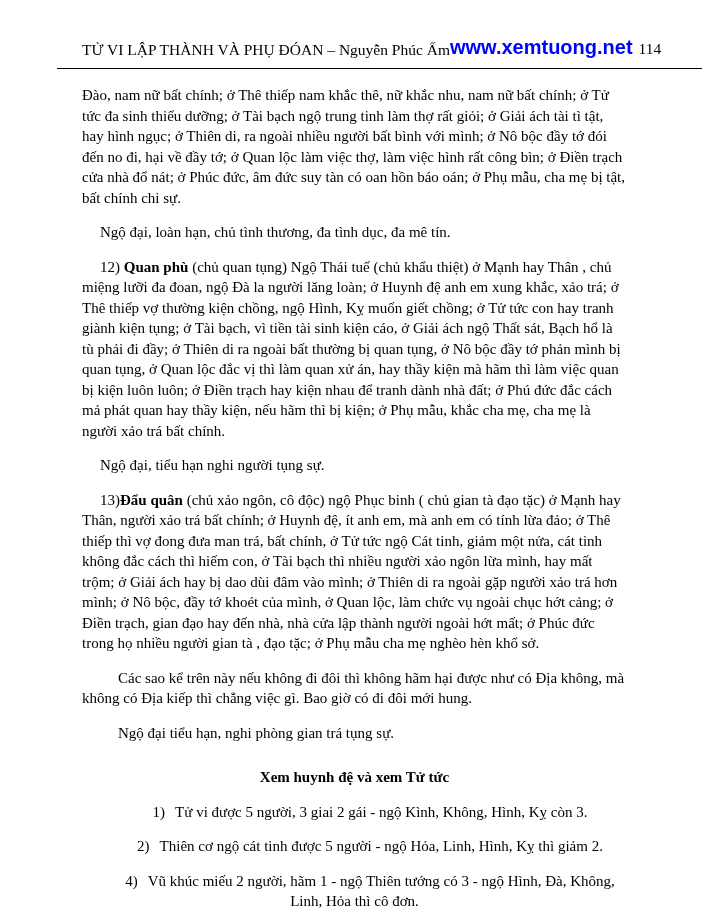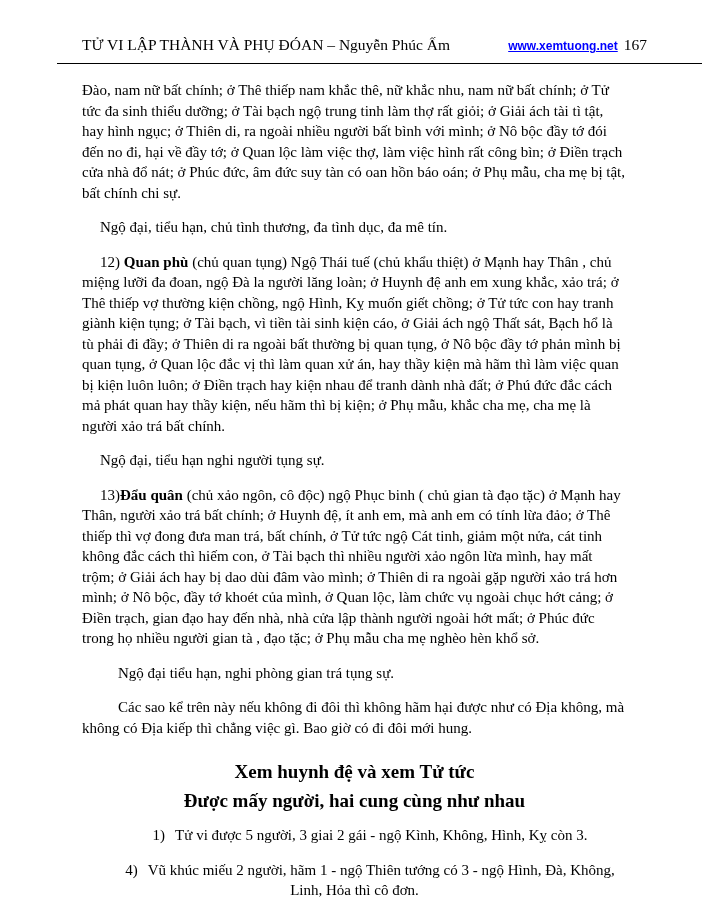--- a/index.html
+++ b/index.html
@@ -19,88 +19,87 @@
     align-items:flex-end;
     padding:0 58px 0 82px;
     font-size:15.5px;
     white-space:nowrap;
   }
   .hdr-title { letter-spacing:0px; }
   .hdr-right { display:flex; align-items:baseline; gap:6px; }
   .site-link {
     font-family:"Liberation Sans","DejaVu Sans",sans-serif;
     font-weight:bold;
-    font-size:12px;
+    font-size:20px;
     color:#0000ff;
-    text-decoration:underline;
     cursor:pointer;
   }
   .header-rule {
     border:none;
     border-top:1.6px solid #000000;
     margin:9px 3px 0 57px;
   }
   .doc {
     padding:2px 78px 0 82px;
     font-size:15px;
     line-height:20.5px;
     text-align:left;
   }
   .doc p { margin:14px 0; }
   .p-indent   { text-indent:18px; }
   .p-indent2  { text-indent:36px; }
   .term { font-weight:bold; }
   .center-heading {
     text-align:center;
     font-weight:bold;
-    font-size:19px;
+    font-size:15px;
     margin:24px 0 6px 0;
   }
   .center-heading.second { margin:8px 0 12px 0; }
   .list-item {
     margin:4px 0 4px 17px;
     text-indent:31px;
     text-align:center;
   }
   .li-num { margin-right:10px; }
 </style>
 </head>
 <body>
 
 <div class="page">
 
   <div class="hdr">
     <span class="hdr-title">TỬ VI LẬP THÀNH VÀ PHỤ ĐÓAN – Nguyễn Phúc Ấm</span>
     <span class="hdr-right">
       <a class="site-link">www.xemtuong.net</a>
-      <span class="page-num">167</span>
+      <span class="page-num">114</span>
     </span>
   </div>
 
   <hr class="header-rule">
 
   <div class="doc">
 
     <p>Đào, nam nữ bất chính; ở Thê thiếp nam khắc thê, nữ khắc nhu, nam nữ bất chính; ở Tử tức đa sinh thiểu dưỡng; ở Tài bạch ngộ trung tinh làm thợ rất giỏi; ở Giải ách tài tì tật, hay hình ngục; ở Thiên di, ra ngoài nhiều người bất bình với mình; ở Nô bộc đầy tớ đói đến no đi, hại về đầy tớ; ở Quan lộc làm việc thợ, làm việc hình rất công bìn; ở Điền trạch cửa nhà đổ nát; ở Phúc đức, âm đức suy tàn có oan hồn báo oán; ở Phụ mẫu, cha mẹ bị tật, bất chính chi sự.</p>
 
-    <p class="p-indent">Ngộ đại, tiểu hạn, chủ tình thương, đa tình dục, đa mê tín.</p>
+    <p class="p-indent">Ngộ đại, loàn hạn, chủ tình thương, đa tình dục, đa mê tín.</p>
 
     <p class="p-indent"><span>12) </span><span class="term">Quan phù</span><span> (chủ quan tụng) Ngộ Thái tuế (chủ khẩu thiệt) ở Mạnh hay Thân , chủ miệng lưỡi đa đoan, ngộ Đà la người lăng loàn; ở Huynh đệ anh em xung khắc, xảo trá; ở Thê thiếp vợ thường kiện chồng, ngộ Hình, Kỵ muốn giết chồng; ở Tử tức con hay tranh giành kiện tụng; ở Tài bạch, vì tiền tài sinh kiện cáo, ở Giải ách ngộ Thất sát, Bạch hổ là tù phải đi đầy; ở Thiên di ra ngoài bất thường bị quan tụng, ở Nô bộc đầy tớ phản mình bị quan tụng, ở Quan lộc đắc vị thì làm quan xử án, hay thầy kiện mà hãm thì làm việc quan bị kiện luôn luôn; ở Điền trạch hay kiện nhau để tranh dành nhà đất; ở Phú đức đắc cách mả phát quan hay thầy kiện, nếu hãm thì bị kiện; ở Phụ mẫu, khắc cha mẹ, cha mẹ là người xảo trá bất chính.</span></p>
 
     <p class="p-indent">Ngộ đại, tiểu hạn nghi người tụng sự.</p>
 
     <p class="p-indent"><span>13)</span><span class="term">Đẩu quân</span><span> (chủ xảo ngôn, cô độc) ngộ Phục binh ( chủ gian tà đạo tặc) ở Mạnh hay Thân, người xảo trá bất chính; ở Huynh đệ, ít anh em, mà anh em có tính lừa đảo; ở Thê thiếp thì vợ đong đưa man trá, bất chính, ở Tử tức ngộ Cát tinh, giảm một nửa, cát tinh không đắc cách thì hiếm con, ở Tài bạch thì nhiều người xảo ngôn lừa mình, hay mất trộm; ở Giải ách hay bị dao dùi đâm vào mình; ở Thiên di ra ngoài gặp người xảo trá hơn mình; ở Nô bộc, đầy tớ khoét của mình, ở Quan lộc, làm chức vụ ngoài chục hớt cảng; ở Điền trạch, gian đạo hay đến nhà, nhà cửa lập thành người ngoài hớt mất; ở Phúc đức trong họ nhiều người gian tà , đạo tặc; ở Phụ mẫu cha mẹ nghèo hèn khổ sở.</span></p>
 
+    <p class="p-indent2">Các sao kể trên này nếu không đi đôi thì không hãm hại được như có Địa không, mà không có Địa kiếp thì chẳng việc gì. Bao giờ có đi đôi mới hung.</p>
+
     <p class="p-indent2">Ngộ đại tiểu hạn, nghi phòng gian trá tụng sự.</p>
 
-    <p class="p-indent2">Các sao kể trên này nếu không đi đôi thì không hãm hại được như có Địa không, mà không có Địa kiếp thì chẳng việc gì. Bao giờ có đi đôi mới hung.</p>
-
     <div class="center-heading">Xem huynh đệ và xem Tử tức</div>
-    <div class="center-heading second">Được mấy người, hai cung cùng như nhau</div>
 
     <p class="list-item"><span class="li-num">1)</span><span>Tử vi được 5 người, 3 giai 2 gái - ngộ Kình, Không, Hình, Kỵ còn 3.</span></p>
 
+    <p class="list-item"><span class="li-num">2)</span><span>Thiên cơ ngộ cát tinh được 5 người - ngộ Hỏa, Linh, Hình, Kỵ thì giảm 2.</span></p>
 
 
     <p class="list-item"><span class="li-num">4)</span><span>Vũ khúc miếu 2 người, hãm 1 - ngộ Thiên tướng có 3 - ngộ Hình, Đà, Không, Linh, Hỏa thì cô đơn.</span></p>
 
   </div>
 </div>
 
 </body></html>

